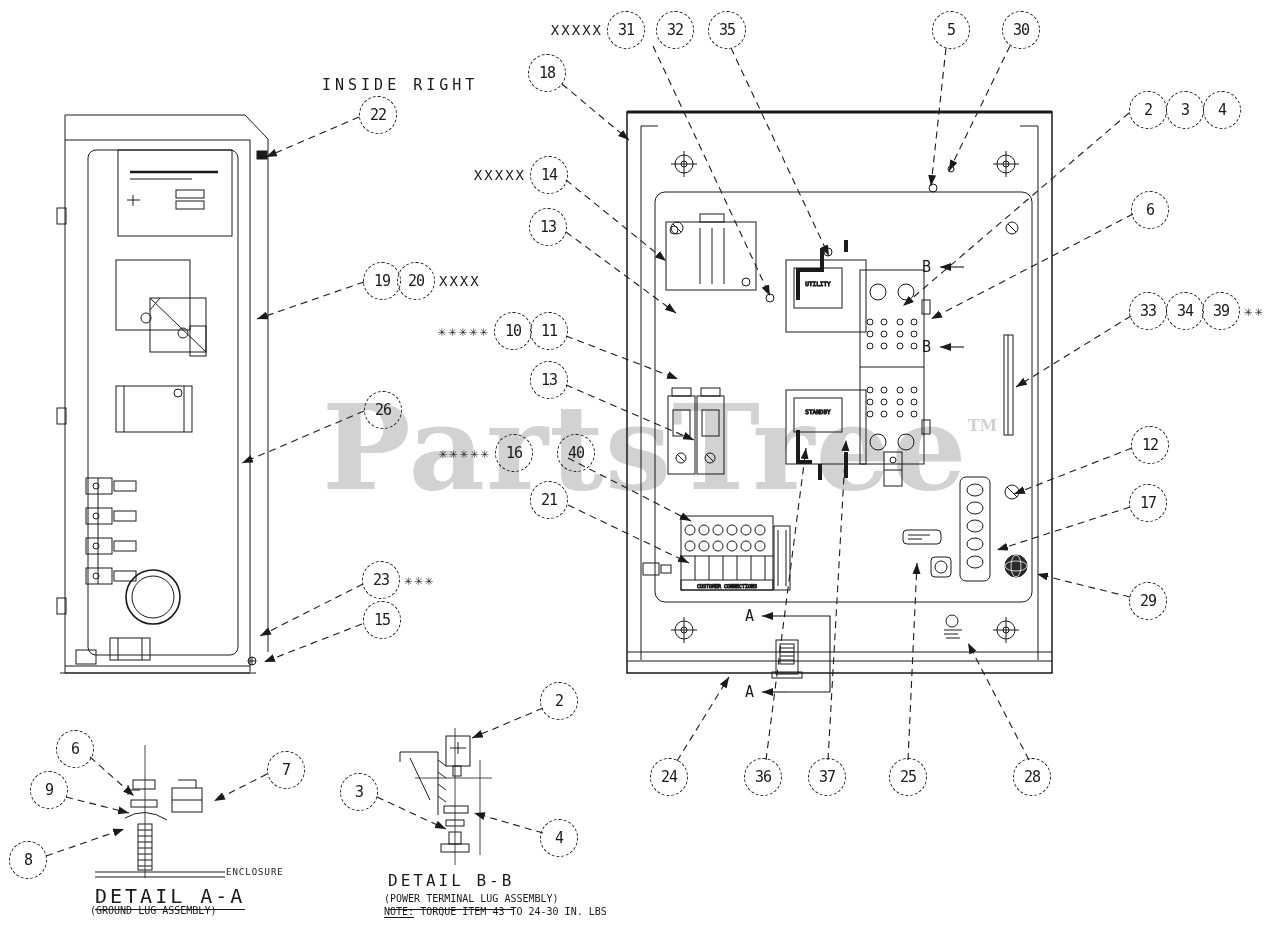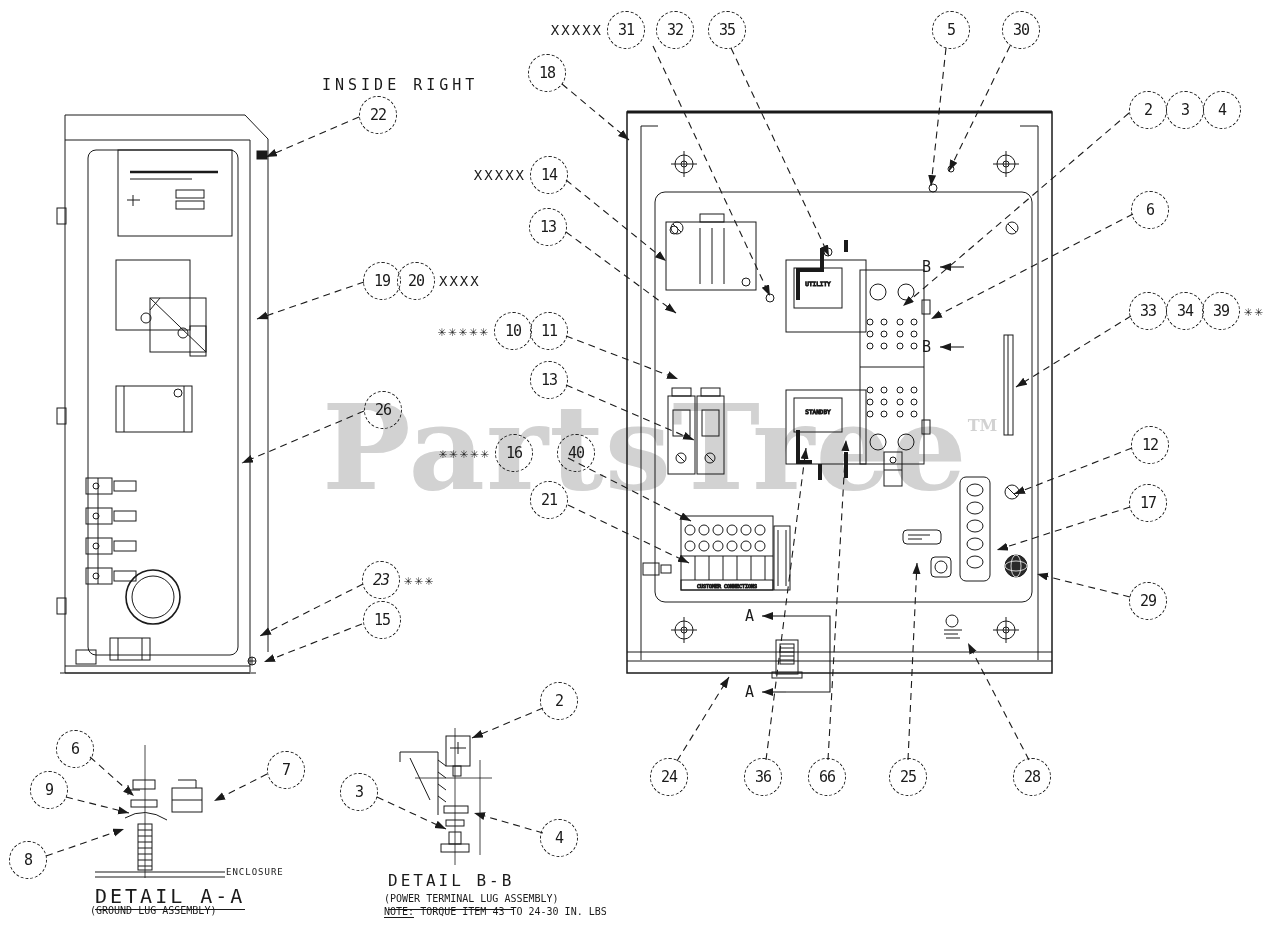--- a/index.html
+++ b/index.html
@@ -367,27 +367,27 @@
       <div class="affix pre" style="left: 490px; top: 331px;">✳✳✳✳✳</div>
       <div class="callout" style="left: 549px; top: 331px;">11</div>
       <div class="callout" style="left: 549px; top: 380px;">13</div>
       <div class="callout" style="left: 383px; top: 410px;">26</div>
       <div class="callout" style="left: 1150px; top: 445px;">12</div>
       <div class="callout" style="left: 514px; top: 453px;">16</div>
       <div class="affix pre" style="left: 491px; top: 453px;">✳✳✳✳✳</div>
       <div class="callout" style="left: 576px; top: 453px;">40</div>
       <div class="callout" style="left: 549px; top: 500px;">21</div>
       <div class="callout" style="left: 1148px; top: 503px;">17</div>
-      <div class="callout" style="left: 381px; top: 580px; font-style: italic;">23</div>
+      <div class="callout" style="left: 381px; top: 580px;">23</div>
       <div class="affix suf" style="left: 404px; top: 580px;">✳✳✳</div>
       <div class="callout" style="left: 1148px; top: 601px;">29</div>
       <div class="callout" style="left: 382px; top: 620px;">15</div>
       <div class="callout" style="left: 669px; top: 777px;">24</div>
       <div class="callout" style="left: 763px; top: 777px;">36</div>
-      <div class="callout" style="left: 827px; top: 777px;">66</div>
+      <div class="callout" style="left: 827px; top: 777px;">37</div>
       <div class="callout" style="left: 908px; top: 777px;">25</div>
       <div class="callout" style="left: 1032px; top: 777px;">28</div>
       <div class="callout" style="left: 75px; top: 749px;">6</div>
       <div class="callout" style="left: 49px; top: 790px;">9</div>
       <div class="callout" style="left: 286px; top: 770px;">7</div>
       <div class="callout" style="left: 28px; top: 860px;">8</div>
       <div class="callout" style="left: 559px; top: 701px;">2</div>
       <div class="callout" style="left: 359px; top: 792px;">3</div>
       <div class="callout" style="left: 559px; top: 838px;">4</div>
     </div>

